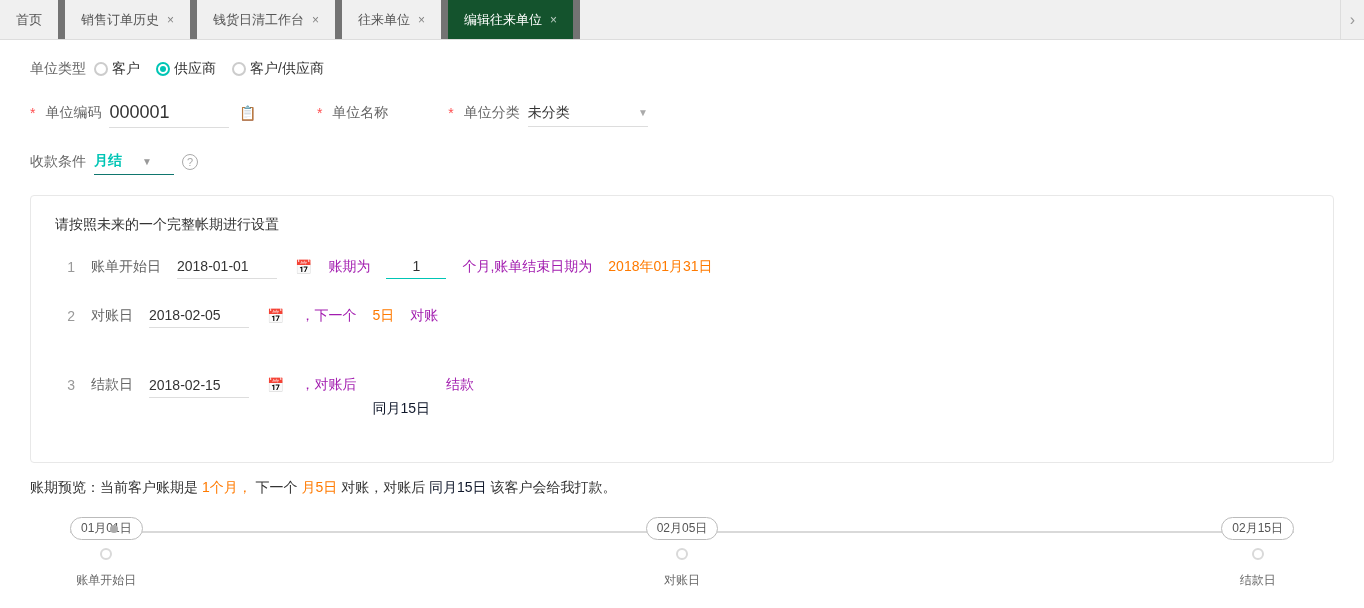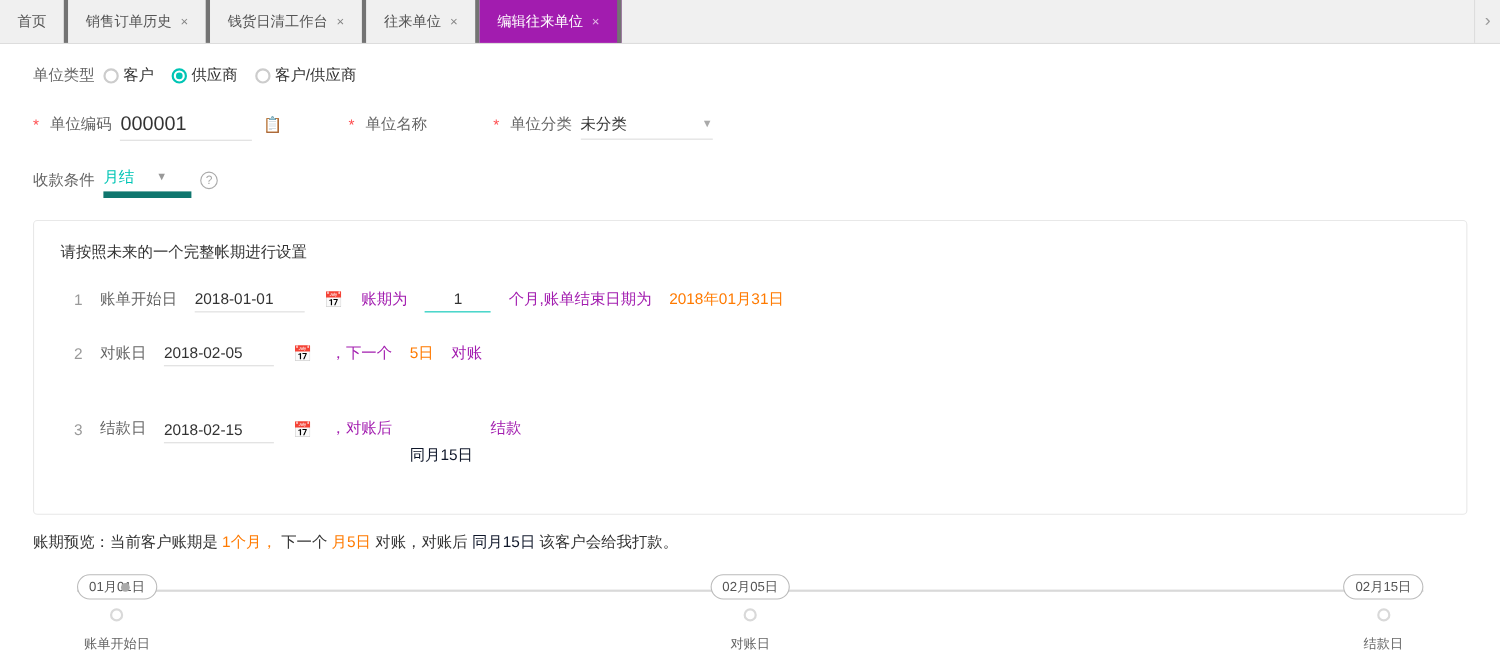--- a/index.html
+++ b/index.html
@@ -13,27 +13,27 @@
       height: 40px;
       padding-left: 0;
     }
     .tab {
       display: flex; align-items: center;
       padding: 0 16px;
       height: 100%;
       cursor: pointer;
       font-size: 13px;
       color: #555;
-      border-right: 4px solid #737373;
+      border-right: 7px solid #737373;
       white-space: nowrap;
       background: #f0f0f0;
       gap: 6px;
     }
     .tab.active {
-      background: #a21caf;
+      background: #14532d;
       color: #fff;
     }
     .tab-close {
       font-size: 12px;
       color: inherit;
       opacity: 0.7;
       cursor: pointer;
       margin-left: 2px;
     }
     .tab-arrow {
@@ -118,24 +118,25 @@
     .icon-cal {
       color: #999;
       cursor: pointer;
       font-size: 14px;
       margin-left: 2px;
     }
 
     
     .select-field {
       display: flex; align-items: center; gap: 20px;
-      border-bottom: 6px solid #0f766e;
+      border-bottom: 1px solid #0f766e;
       padding: 4px 0;
       cursor: pointer;
       min-width: 80px;
+      font-weight: bold;
     }
     .select-val { color: #00c5b5; font-size: 14px; }
     .select-arrow { color: #999; font-size: 10px; }
 
     .dropdown-simple {
       display: flex; align-items: center; gap: 4px;
       border-bottom: 1px solid #ddd;
       padding: 4px 0;
       cursor: pointer;
       min-width: 120px;

